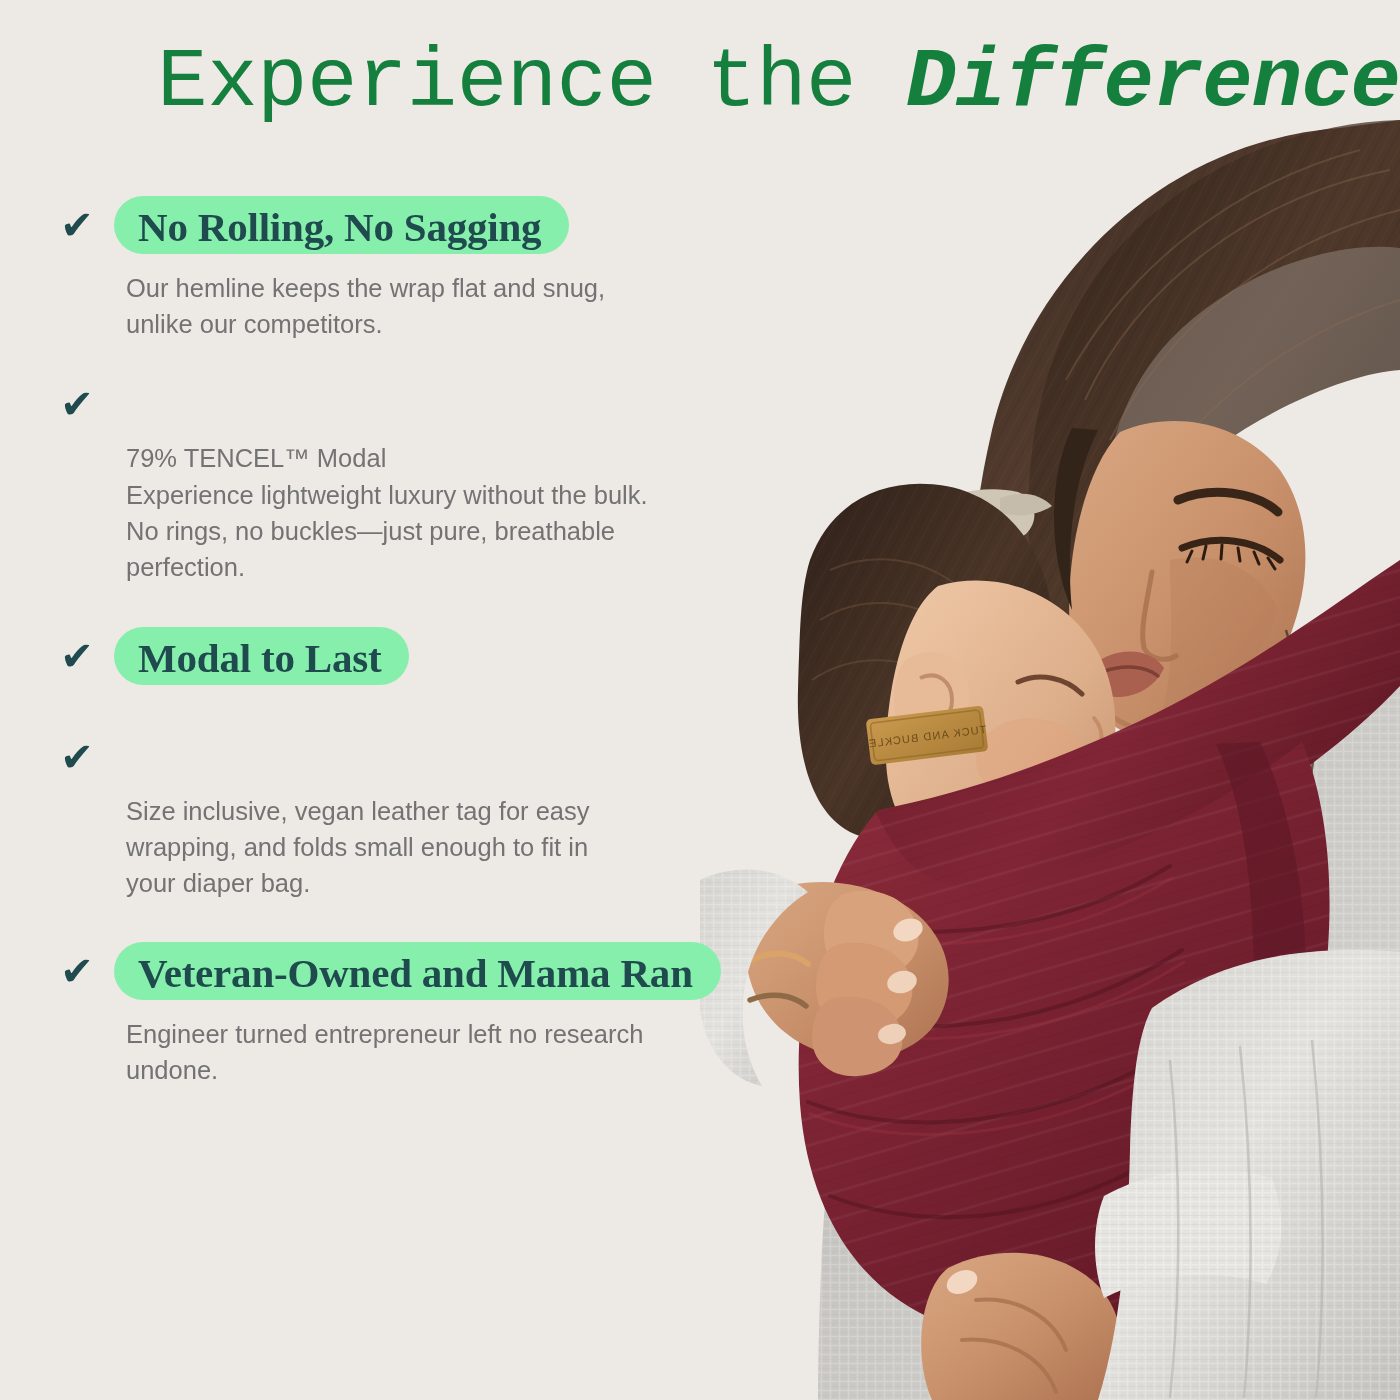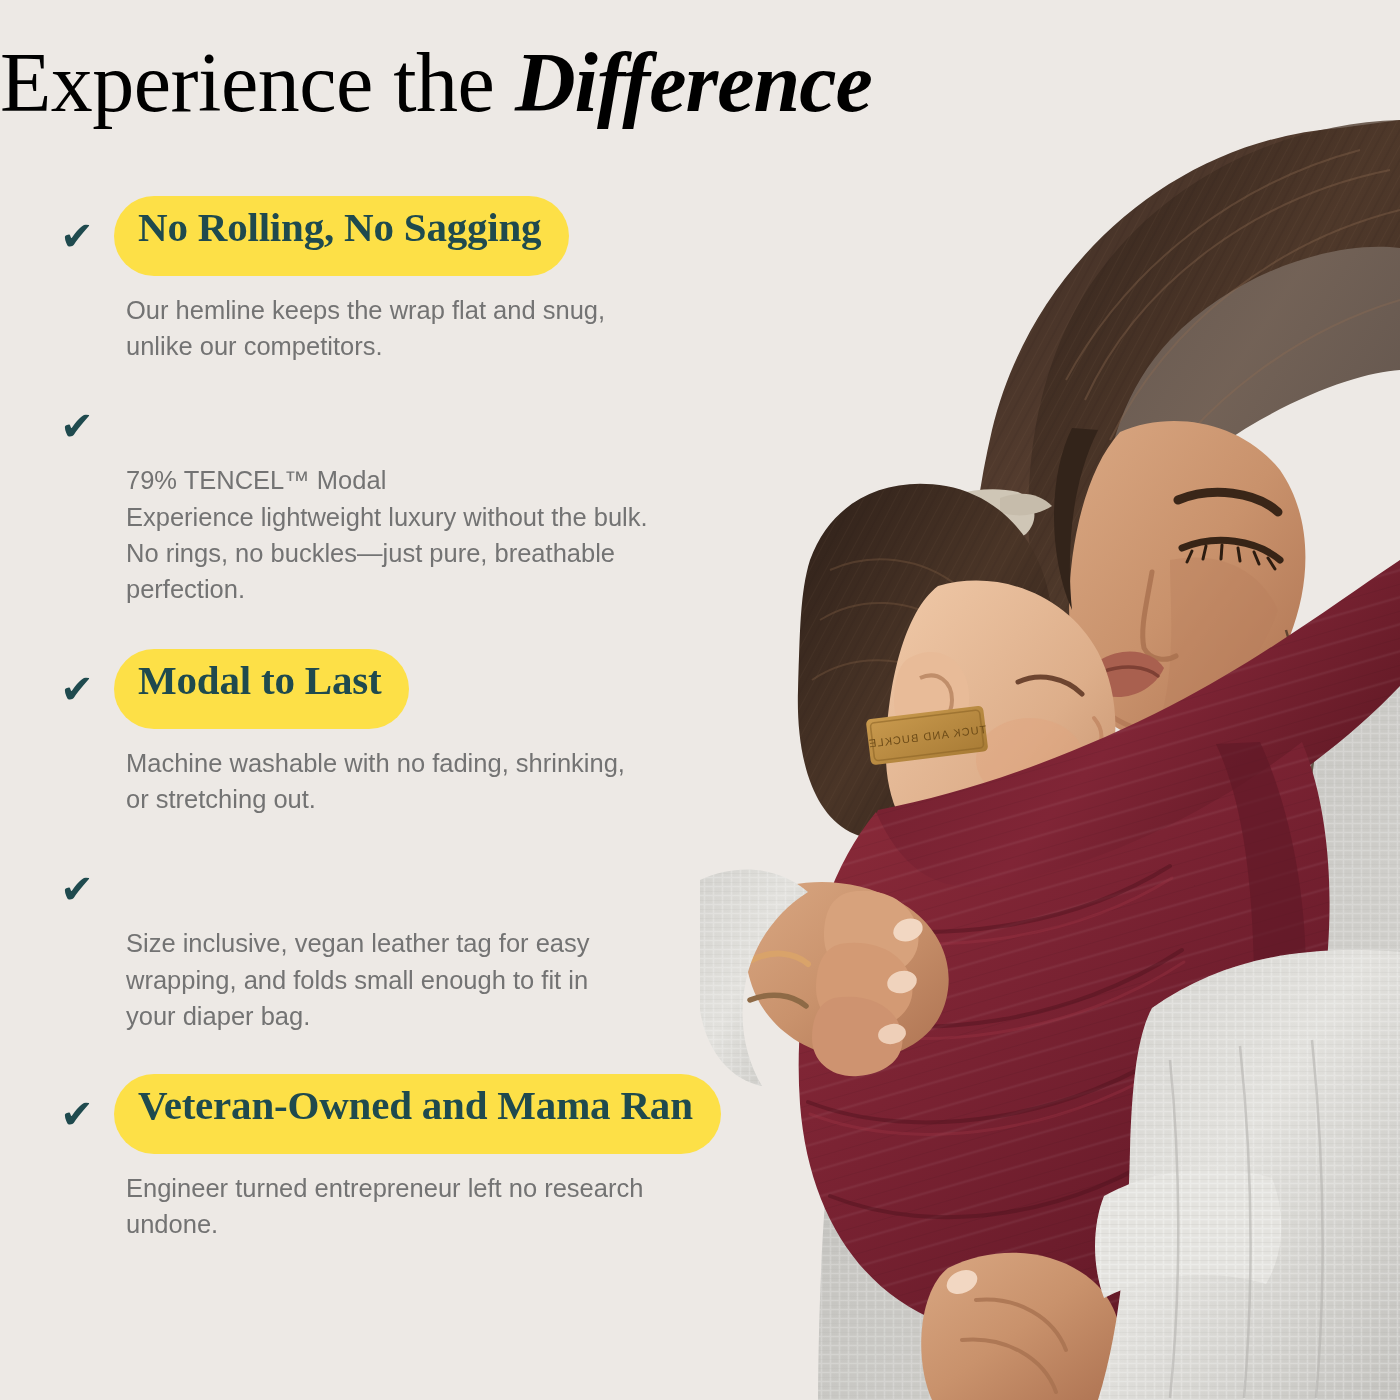--- a/index.html
+++ b/index.html
@@ -19,23 +19,23 @@
     position:relative;
     width:1400px; height:1400px;
     background:#EDE9E5;
     overflow:hidden;
   }
 
   
   .title {
     position:absolute;
     top:38px; left:0; width:1400px;
-    text-align:left;
-    color:#000000;
-    font-family:Liberation Serif, serif;
+    text-align:right;
+    color:#15803d;
+    font-family:Liberation Mono, monospace;
     font-size:84px;
     line-height:1.06;
     letter-spacing:-0.5px;
     white-space:nowrap;
     z-index:40;
   }
   .title .t-reg { font-weight:400; }
   .title .t-ital { font-style:italic; font-weight:700; letter-spacing:-1px; }
 
   
@@ -57,23 +57,23 @@
     margin-left:54px;
     color:#1F4A4E;
     font-size:40px;
     line-height:1;
     font-weight:700;
     text-align:center;
     font-family:"DejaVu Sans", sans-serif;
   }
   .pill {
     display:inline-block;
-    background:#fde047;
+    background:#86efac;
     border-radius:40px;
-    padding:9px 28px 25px 24px;
+    padding:9px 28px 3px 24px;
     color:#1F4A4E;
     font-family:"Liberation Serif", serif;
     font-weight:700;
     font-size:41px;
     line-height:1.12;
     white-space:nowrap;
     letter-spacing:-0.2px;
   }
   .feature-body {
     margin-left:126px;
@@ -383,22 +383,20 @@
 Experience lightweight luxury without the bulk.
 No rings, no buckles—just pure, breathable
 perfection.</div>
     </div>
 
     <div class="feature f2">
       <div class="feature-head">
         <span class="check">✔</span>
         <span class="pill">Modal to Last</span>
       </div>
-      <div class="feature-body">Machine washable with no fading, shrinking,
-or stretching out.</div>
     </div>
 
     <div class="feature f3">
       <div class="feature-head">
         <span class="check">✔</span>
       </div>
       <div class="feature-body">Size inclusive, vegan leather tag for easy
 wrapping, and folds small enough to fit in
 your diaper bag.</div>
     </div>

